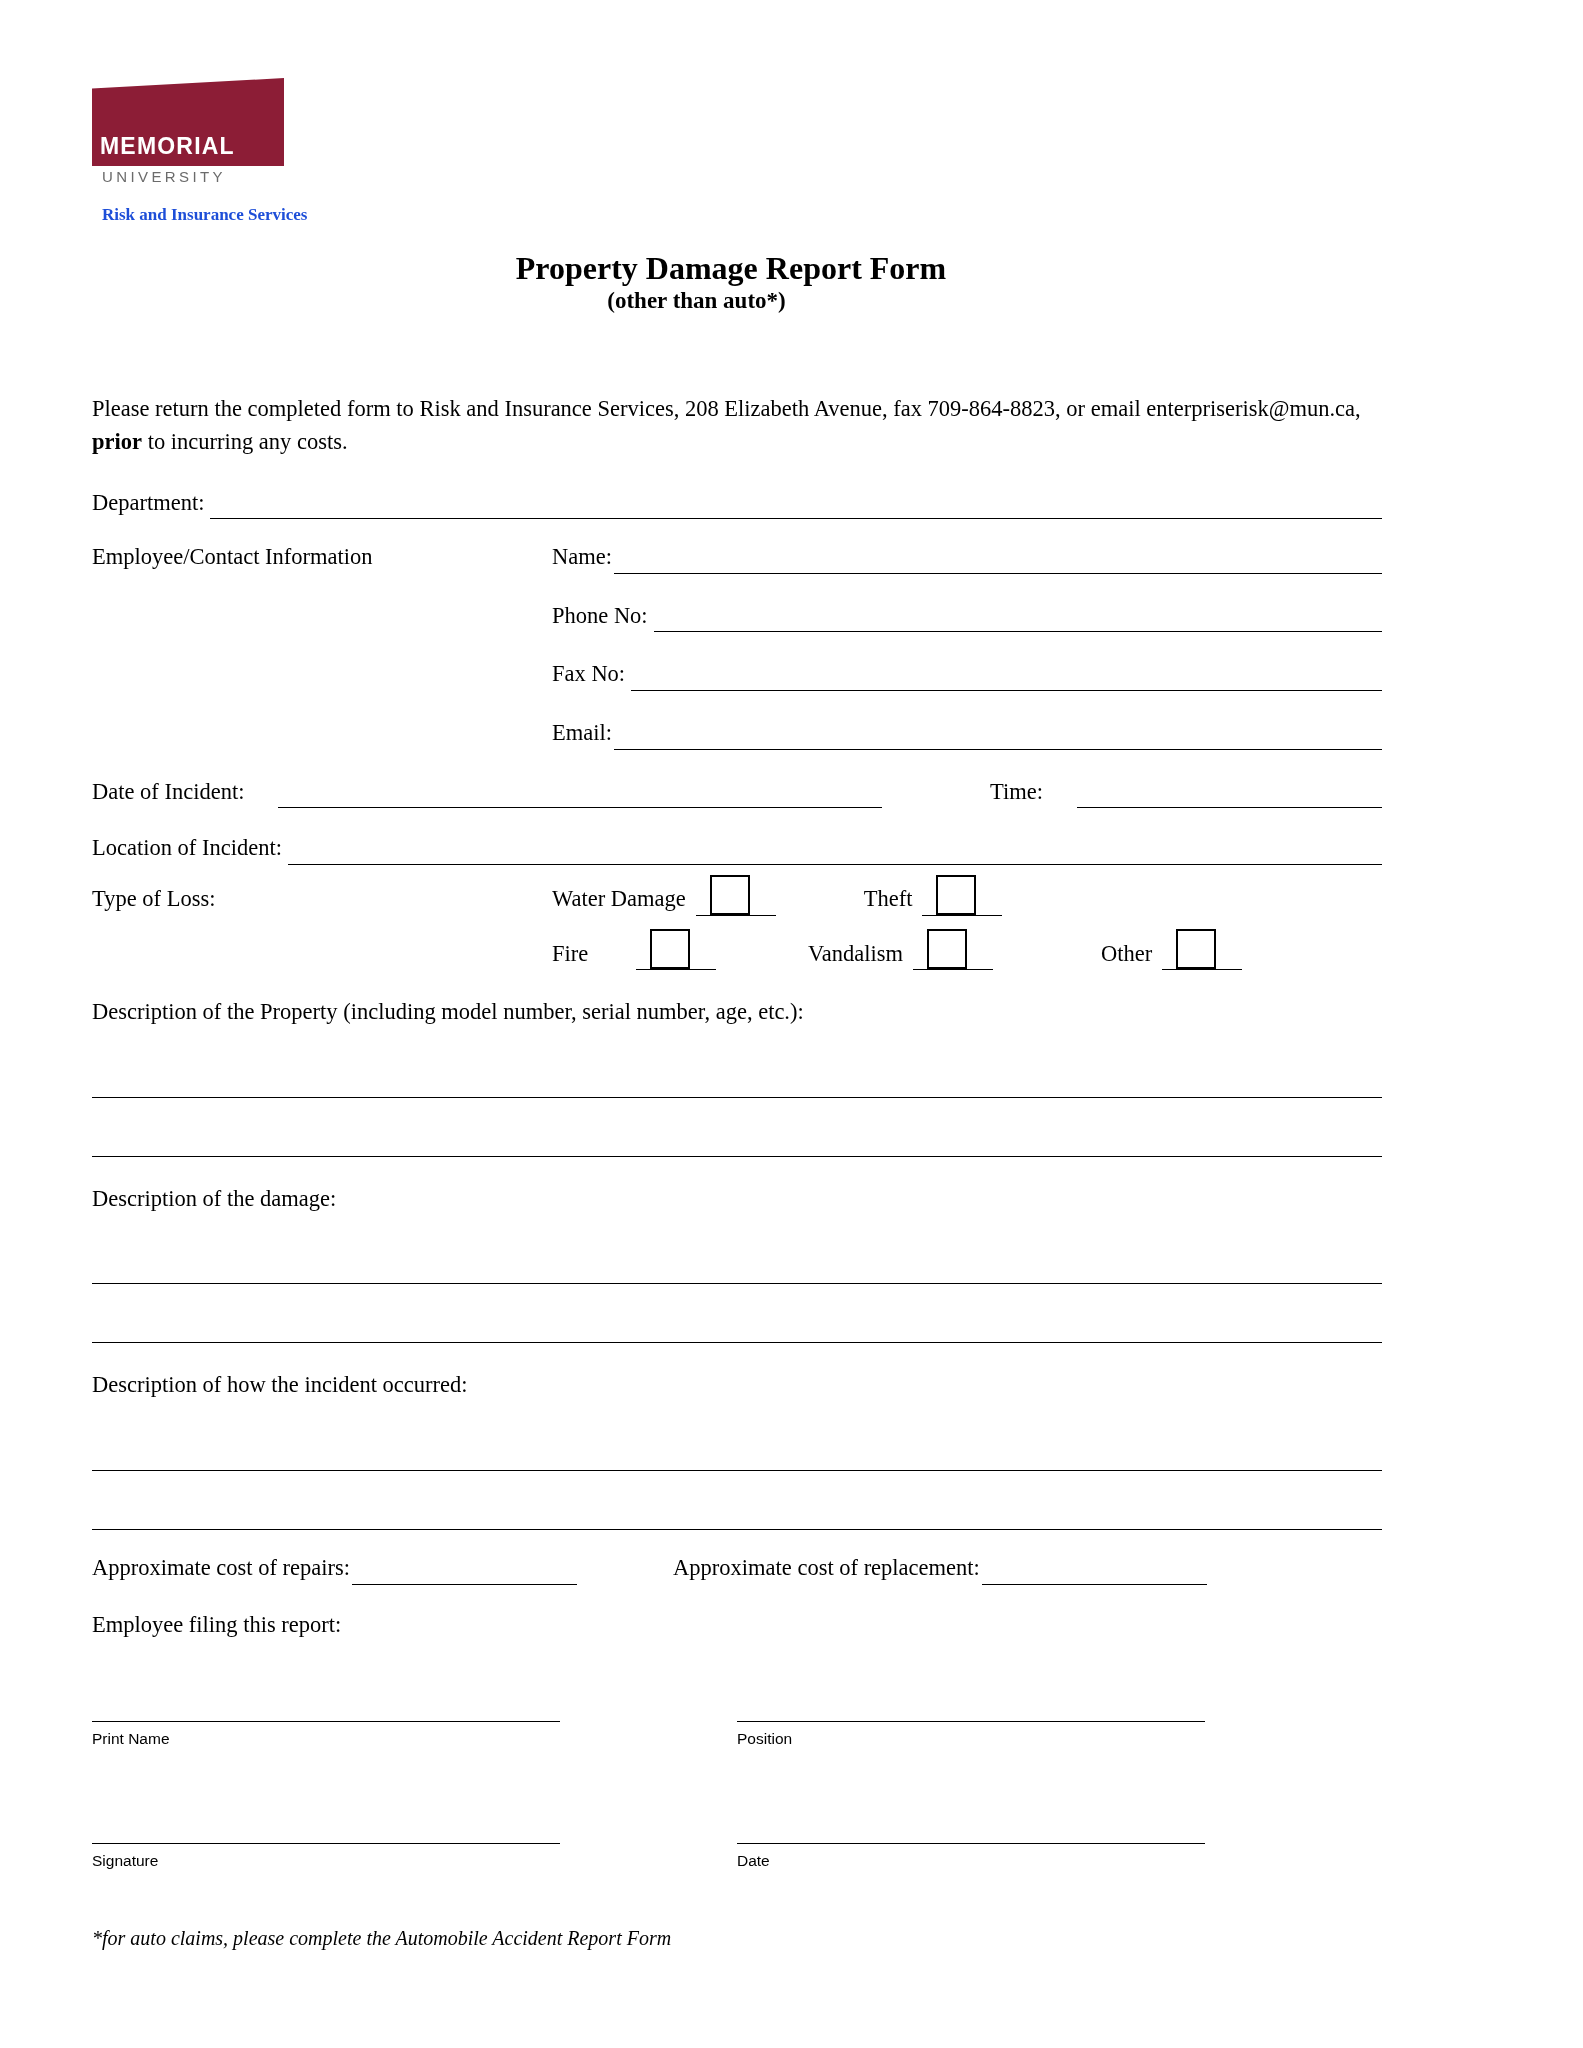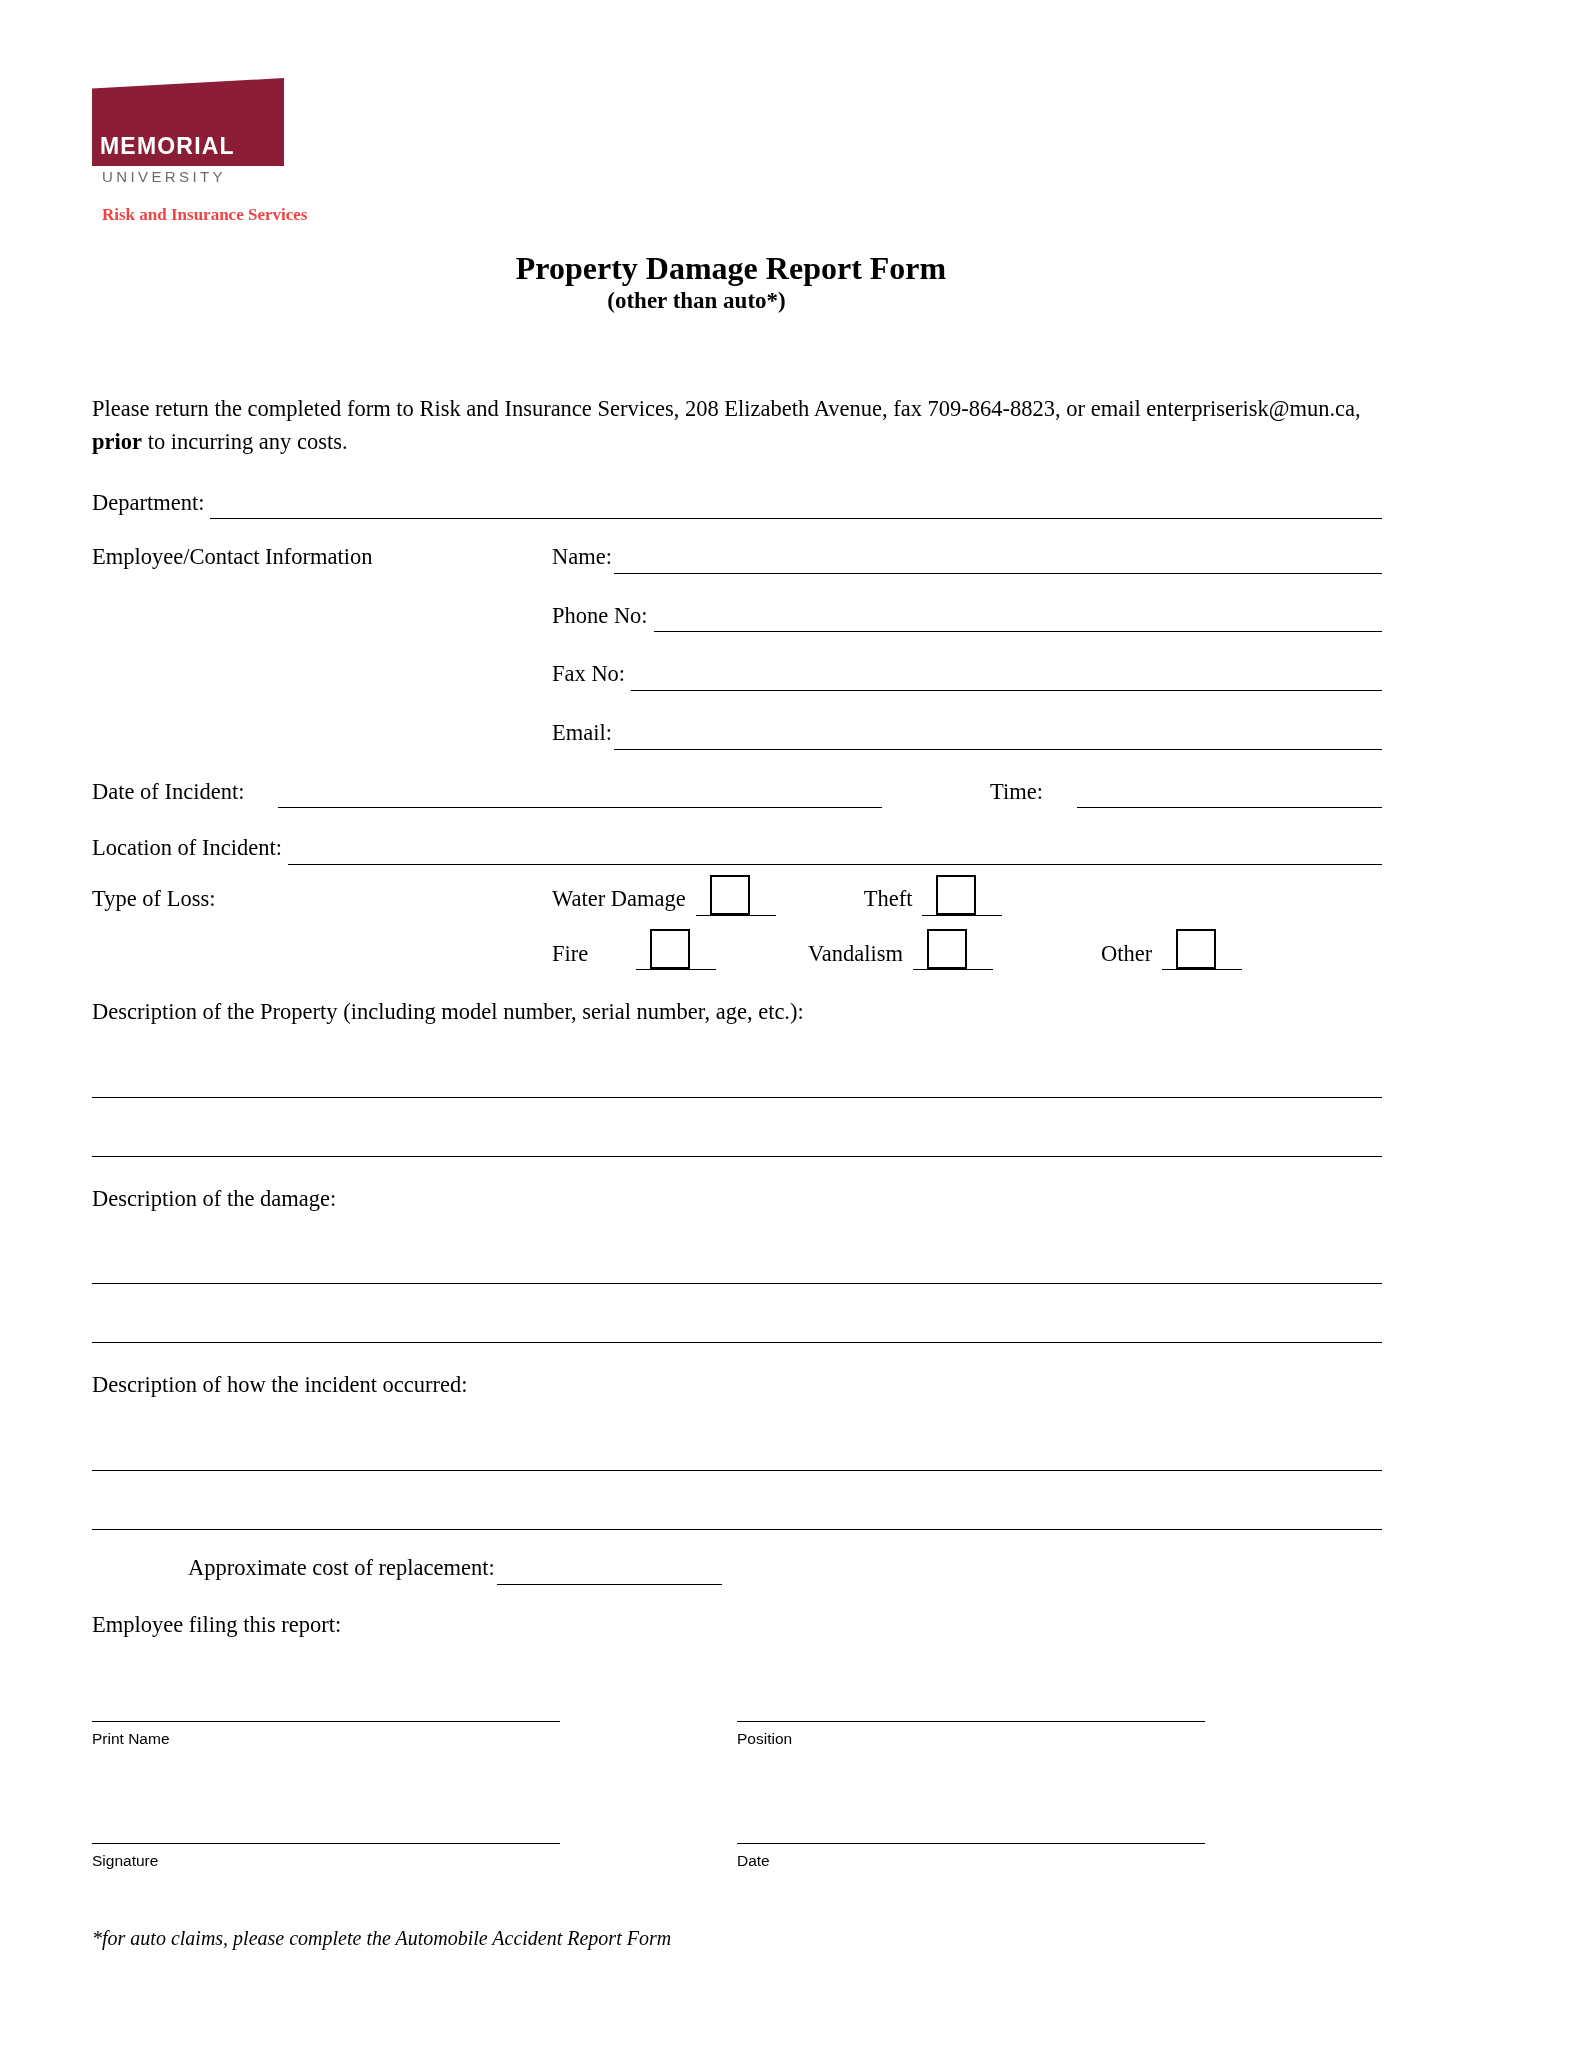--- a/index.html
+++ b/index.html
@@ -54,21 +54,21 @@
     font-family: "Liberation Sans", sans-serif;
     font-size: 15px;
     letter-spacing: 3.4px;
   }
   .logo-dept {
     margin-top: 20px;
     margin-left: 10px;
     font-family: "Liberation Serif", serif;
     font-weight: bold;
     font-size: 17px;
-    color: #ef4444;
+    color: #1d4ed8;
   }
 
   
   .title {
     position: absolute;
     left: 0;
     top: 250px;
     width: 1462px;
     text-align: center;
     font-size: 32px;
@@ -323,20 +323,24 @@
 
     <div class="desc-heading">Description of the damage:</div>
     <div class="blank-line"></div>
     <div class="blank-line"></div>
 
     <div class="desc-heading">Description of how the incident occurred:</div>
     <div class="blank-line"></div>
     <div class="blank-line"></div>
 
     <div class="cost-row">
+      <span class="cost-item">
+        <span class="label">Approximate cost of repairs:</span>
+        <span class="cost-rule"></span>
+      </span>
       <span class="cost-gap"></span>
       <span class="cost-item">
         <span class="label">Approximate cost of replacement:</span>
         <span class="cost-rule"></span>
       </span>
     </div>
 
     <div>Employee filing this report:</div>
 
     <div class="sig-grid">

